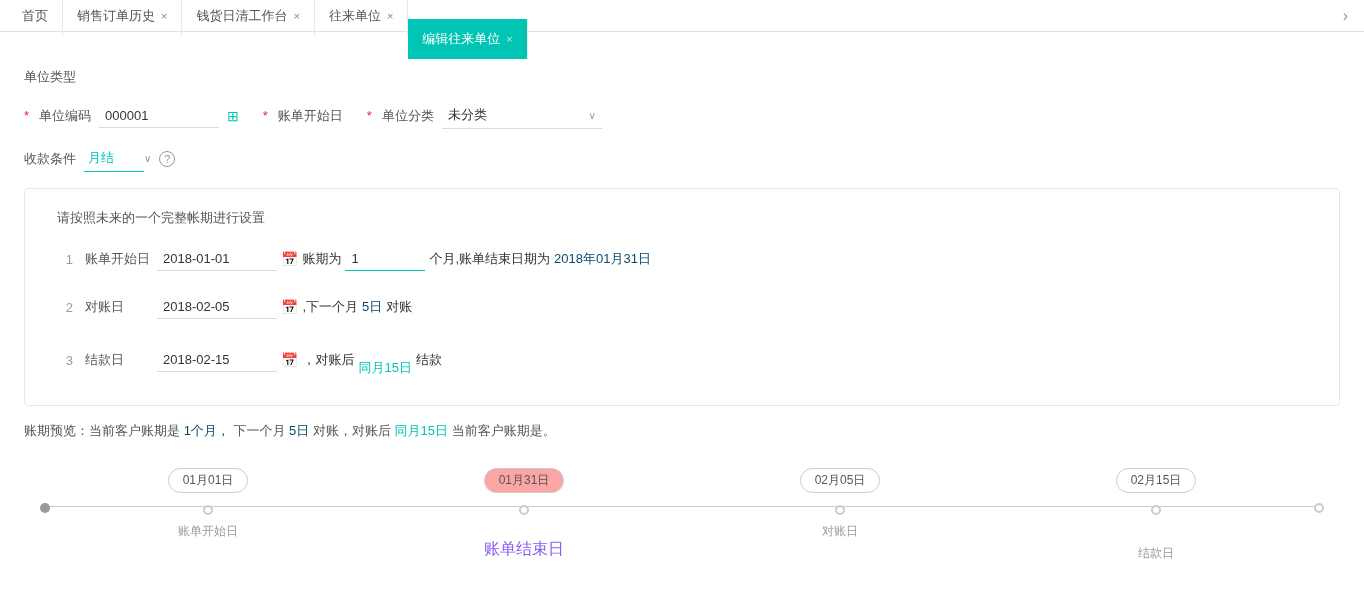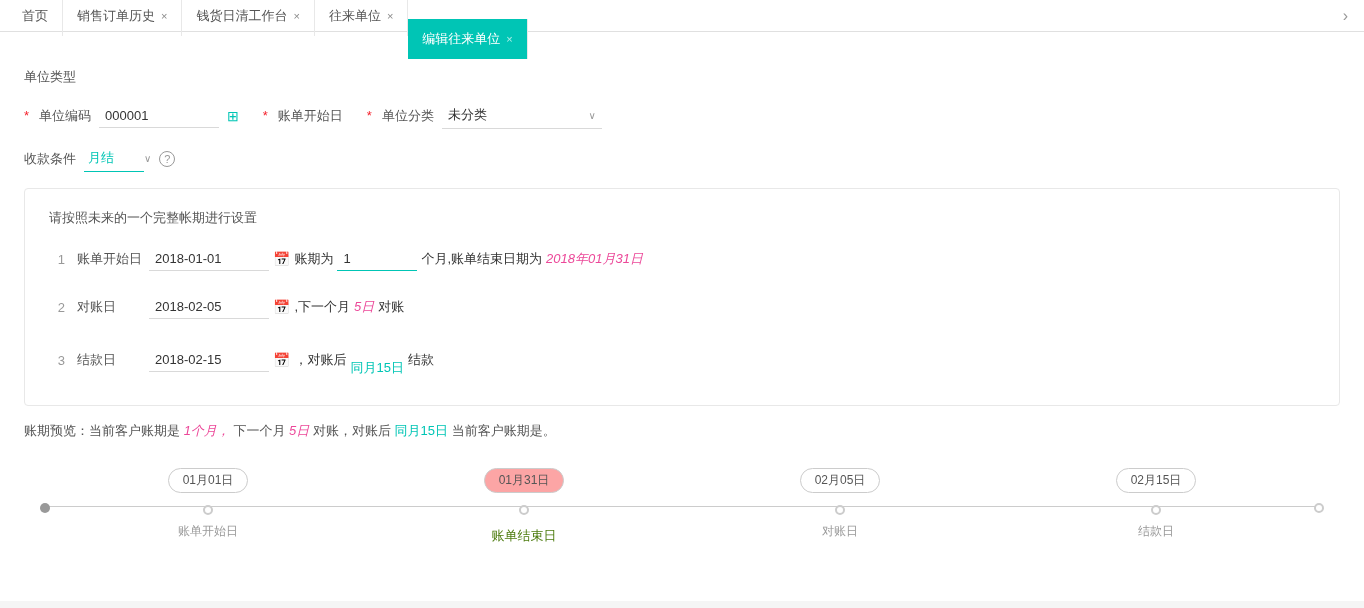--- a/index.html
+++ b/index.html
@@ -164,21 +164,21 @@
       justify-content: center;
       font-size: 11px;
       color: #999;
       cursor: pointer;
     }
 
     
     .settings-box {
       border: 1px solid #e8e8e8;
       border-radius: 4px;
-      padding: 20px 24px;
+      padding: 20px 32px;
       margin-bottom: 16px;
     }
     .settings-title {
       font-size: 13px;
       color: #555;
       margin-bottom: 20px;
     }
 
     
     .step-row {
@@ -198,21 +198,21 @@
       white-space: nowrap;
       width: 60px;
     }
     .step-content {
       display: flex;
       align-items: center;
       gap: 4px;
     }
 
     
-    .orange-text { color: #ec4899; font-style: italic; }
+    .orange-text { color: #0c4a6e; }
     .teal-text { color: #00c5b5; margin-top: 16px; }
 
     
     .preview-text {
       font-size: 13px;
       color: #555;
       margin-bottom: 24px;
     }
   </style>
 </head>
@@ -344,30 +344,30 @@
 
       <div style="display:flex;flex-direction:column;align-items:center;position:relative;flex:1;">
         <div style="border:1px solid #ccc;border-radius:14px;padding:3px 14px;font-size:12px;color:#555;background:#fff;white-space:nowrap;position:absolute;top:-28px;">01月01日</div>
         <div style="width:10px;height:10px;border-radius:50%;background:#fff;border:2px solid #ccc;margin-top:9px;"></div>
         <div style="font-size:12px;color:#999;margin-top:8px;white-space:nowrap;">账单开始日</div>
       </div>
 
       <div style="display:flex;flex-direction:column;align-items:center;position:relative;flex:1;">
         <div style="border:1px solid #ccc;border-radius:14px;padding:3px 14px;font-size:12px;color:#555;background:#fca5a5;white-space:nowrap;position:absolute;top:-28px;">01月31日</div>
         <div style="width:10px;height:10px;border-radius:50%;background:#fff;border:2px solid #ccc;margin-top:9px;"></div>
-        <div style="font-size:13px;color:#4d7c0f;margin-top:12px;white-space:nowrap;">账单结束日</div>
+        <div style="font-size:16px;color:#8b5cf6;margin-top:24px;white-space:nowrap;">账单结束日</div>
       </div>
 
       <div style="display:flex;flex-direction:column;align-items:center;position:relative;flex:1;">
         <div style="border:1px solid #ccc;border-radius:14px;padding:3px 14px;font-size:12px;color:#555;background:#fff;white-space:nowrap;position:absolute;top:-28px;">02月05日</div>
         <div style="width:10px;height:10px;border-radius:50%;background:#fff;border:2px solid #ccc;margin-top:9px;"></div>
         <div style="font-size:12px;color:#999;margin-top:8px;white-space:nowrap;">对账日</div>
       </div>
 
-      <div style="display:flex;flex-direction:column;align-items:center;position:relative;flex:1;">
+      <div style="display:flex;flex-direction:column;align-items:center;position:relative;flex:1;gap:22px;">
         <div style="border:1px solid #ccc;border-radius:14px;padding:3px 14px;font-size:12px;color:#555;background:#fff;white-space:nowrap;position:absolute;top:-28px;">02月15日</div>
         <div style="width:10px;height:10px;border-radius:50%;background:#fff;border:2px solid #ccc;margin-top:9px;"></div>
         <div style="font-size:12px;color:#999;margin-top:8px;white-space:nowrap;">结款日</div>
       </div>
 
       <div style="display:flex;flex-direction:column;align-items:center;position:relative;">
         <div style="width:10px;height:10px;border-radius:50%;background:#fff;border:2px solid #ccc;margin-top:7px;"></div>
       </div>
 
     </div>

